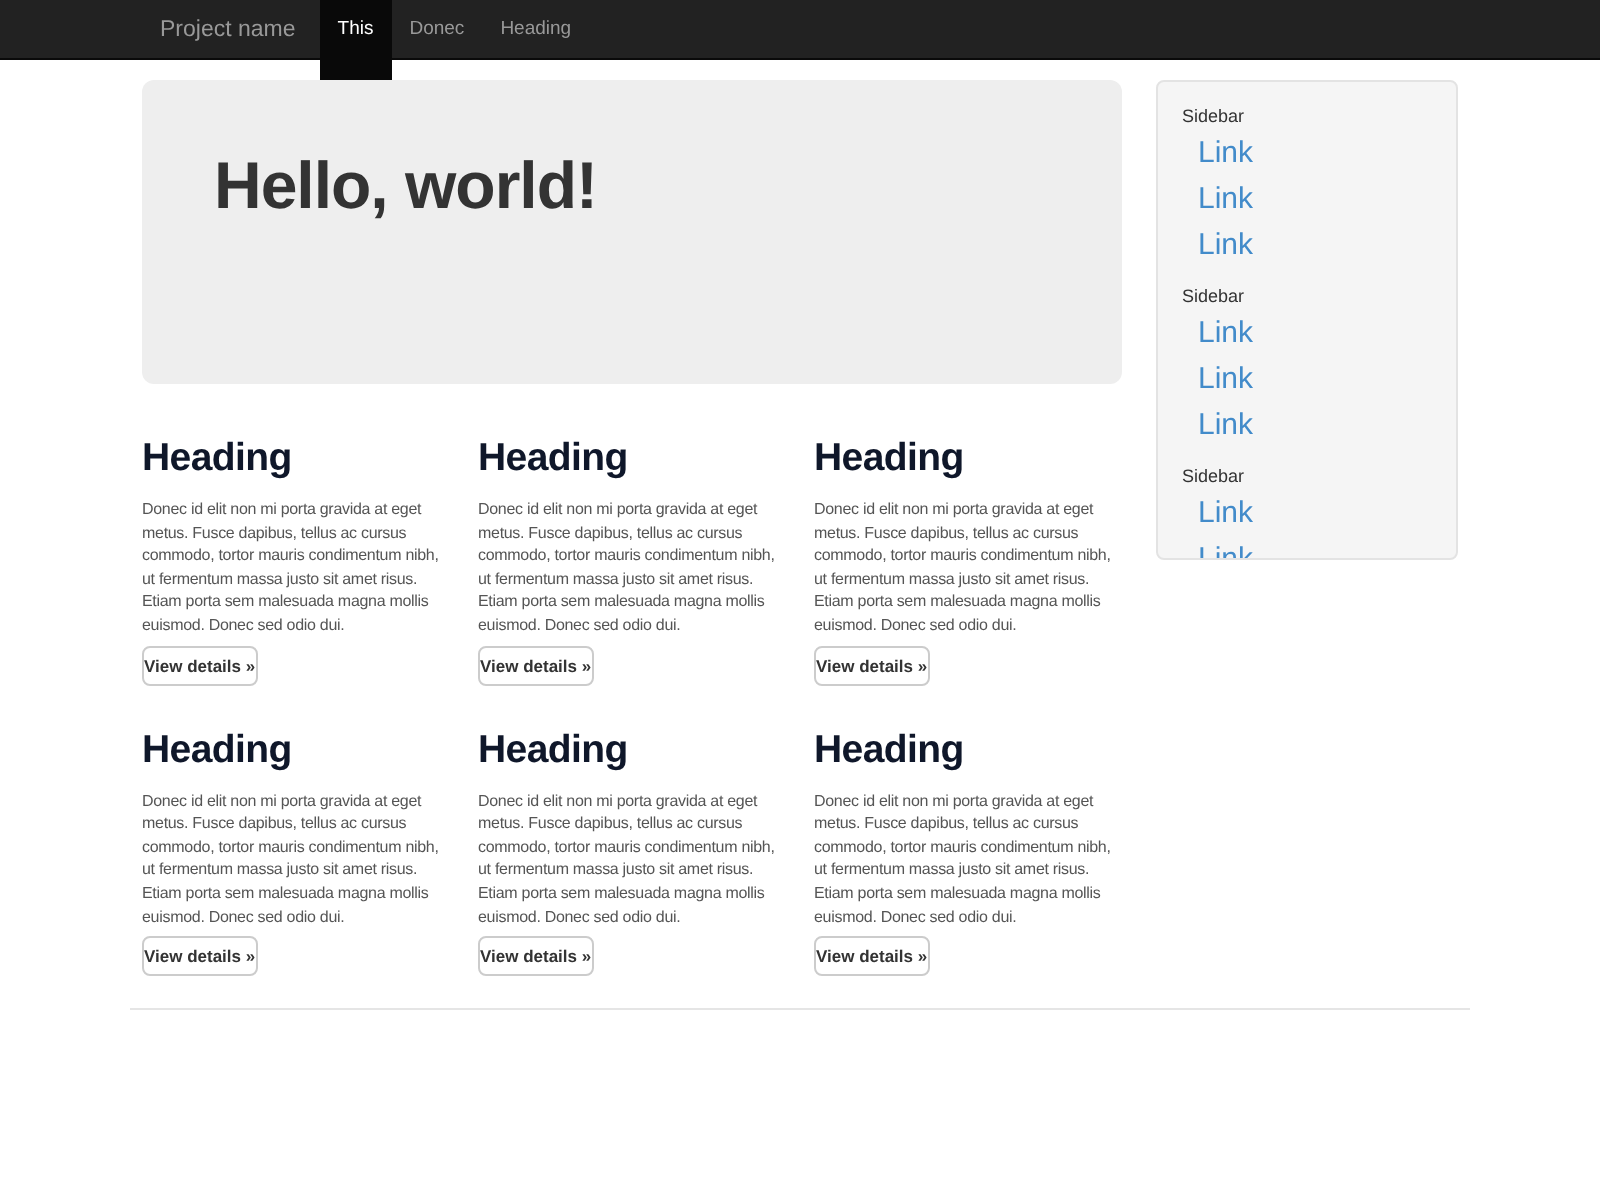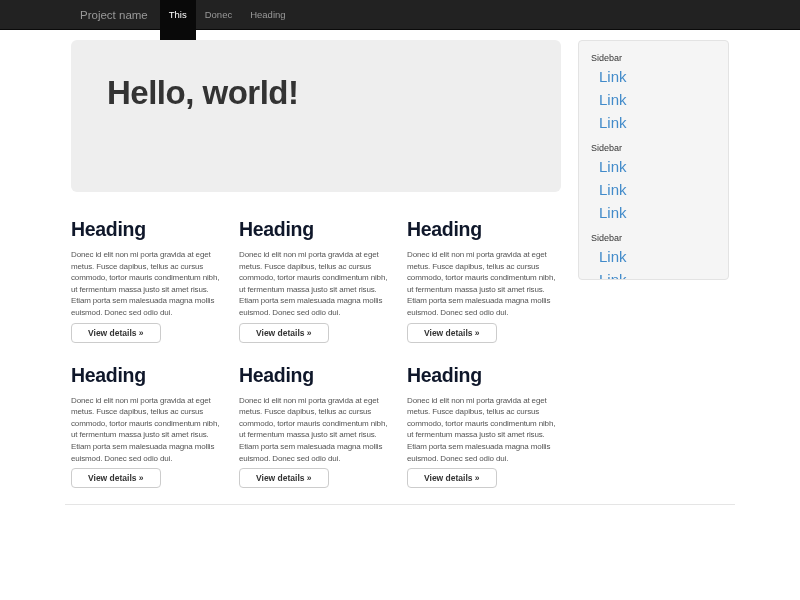--- a/index.html
+++ b/index.html
@@ -54,21 +54,21 @@
   .card h2 {
     font-size: 19.5px; line-height: 20px; font-weight: bold; color: #0f172a;
     margin: 27px 0 0; letter-spacing: -0.3px;
   }
   .row2 .card h2 { margin-top: 22px; }
   .card p {
     font-size: 8px; line-height: 11.6px; color: #555;
     margin: 10px 0 0; letter-spacing: -0.15px;
   }
   .btn {
-    display: inline-block; margin-top: 4px; padding: 4px 16px;
+    display: inline-block; margin-top: 4px; padding: 4px 0;
     font-size: 8.5px; font-weight: bold; color: #333; text-decoration: none;
     background: #fff; border: 1px solid #ccc; border-radius: 4px;
     white-space: nowrap;
   }
 
   
   .sidebar {
     width: 151px; height: 240px; margin-left: 17px;
     background: var(--well_bg, #f5f5f5);
     border: 1px solid var(--well_border, #e3e3e3);

